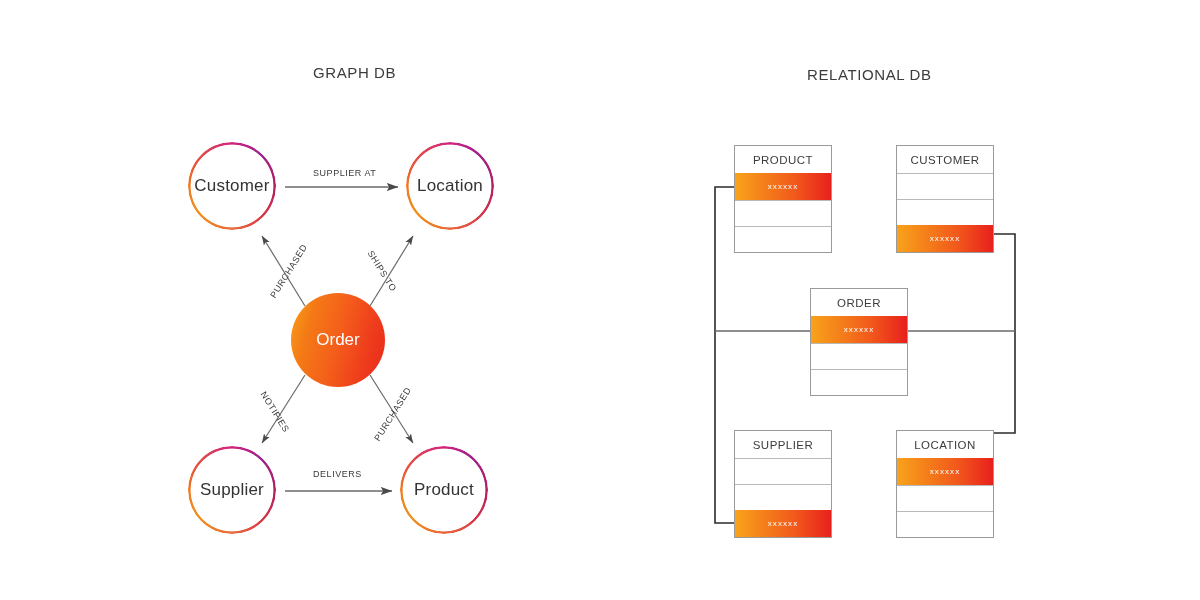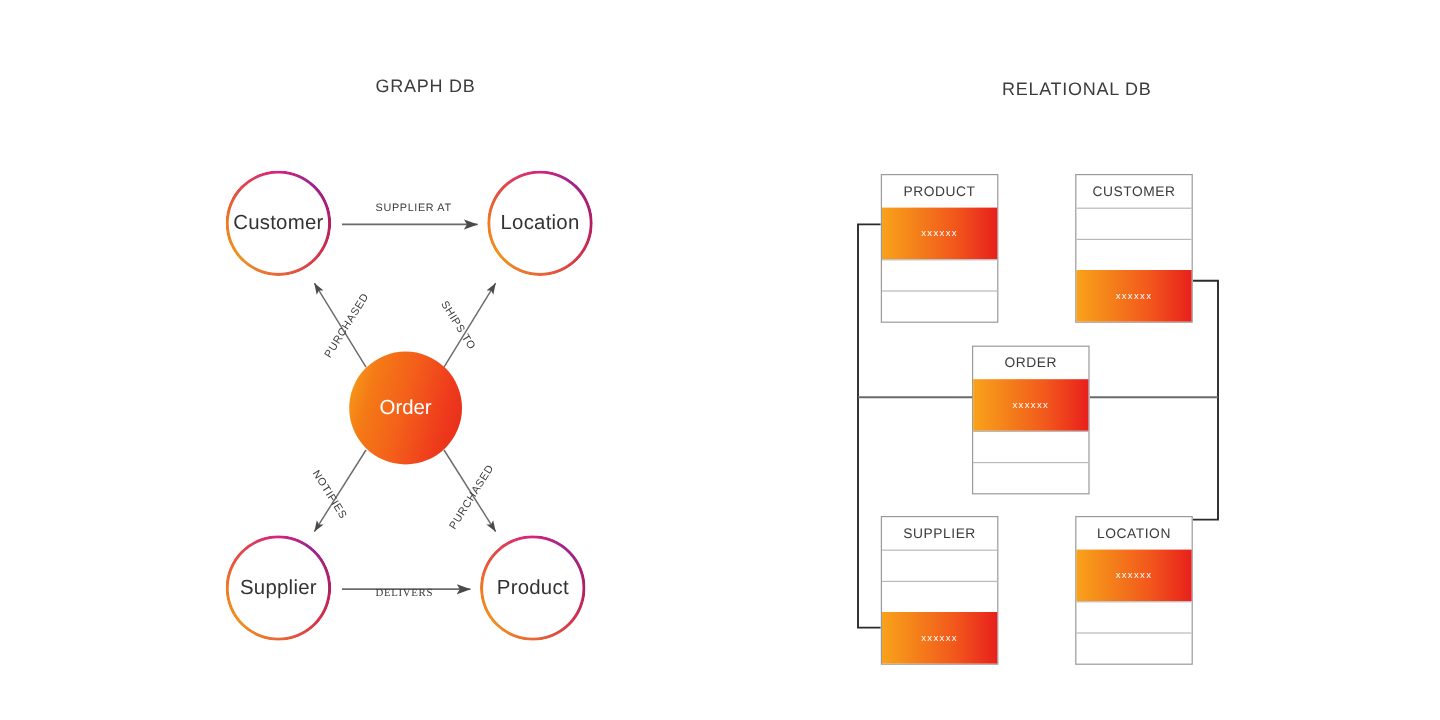--- a/index.html
+++ b/index.html
@@ -20,21 +20,21 @@
   
   .section-title {
     position: absolute;
     font-size: 15px;
     letter-spacing: 0.6px;
     color: #3c3c3c;
     font-weight: 400;
     white-space: nowrap;
   }
   #title-graph  { left: 313px; top: 64px; }
-  #title-rel    { left: 807px; top: 66px; margin-left: 28px; }
+  #title-rel    { left: 807px; top: 66px; }
 
   
   #graph-svg {
     position: absolute;
     left: 0; top: 0;
     width: 600px; height: 600px;
     pointer-events: none;
   }
 
   
@@ -138,21 +138,21 @@
     font-size: 11.5px;
     letter-spacing: 0.45px;
     color: #3c3c3c;
   }
   .rel-row.highlight {
     background: linear-gradient(90deg, #f9a21b 0%, #f4801a 30%, #f2591c 62%, #e8201c 100%);
     border-top: none;
     color: #ffffff;
     font-size: 8px;
     letter-spacing: 1.1px;
-    height: 43px;
+    height: 27px;
   }
 
   #tbl-product  { left: 734px; top: 145px; }
   #tbl-customer { left: 896px; top: 145px; }
   #tbl-order    { left: 810px; top: 288px; }
   #tbl-supplier { left: 734px; top: 430px; }
   #tbl-location { left: 896px; top: 430px; }
 
   
   #rel-svg {
@@ -195,21 +195,21 @@
   <div class="edge-label" style="left:313px; top:168px;">SUPPLIER AT</div>
 
   <div class="edge-label" style="left:258px; top:266px; transform:rotate(-58deg);">PURCHASED</div>
 
   <div class="edge-label" style="left:359px; top:266px; transform:rotate(58deg);">SHIPS TO</div>
 
   <div class="edge-label" style="left:252px; top:407px; transform:rotate(58deg);">NOTIFIES</div>
 
   <div class="edge-label" style="left:362px; top:409px; transform:rotate(-58deg);">PURCHASED</div>
 
-  <div class="edge-label" style="left:313px; top:489px;font-family:Liberation Serif, serif;">DELIVERS</div>
+  <div class="edge-label" style="left:313px; top:469px;">DELIVERS</div>
 
   <div class="node-wrap" id="node-customer">
     <div class="node node-ring"></div>
     <div class="node-label">Customer</div>
   </div>
 
   <div class="node-wrap" id="node-location">
     <div class="node node-ring"></div>
     <div class="node-label">Location</div>
   </div>

